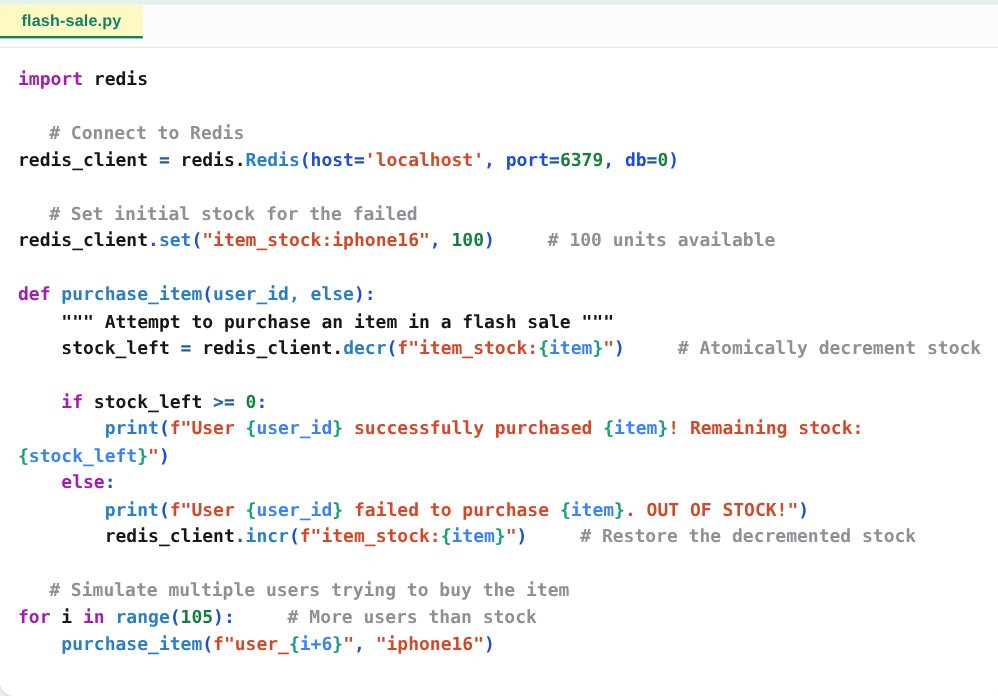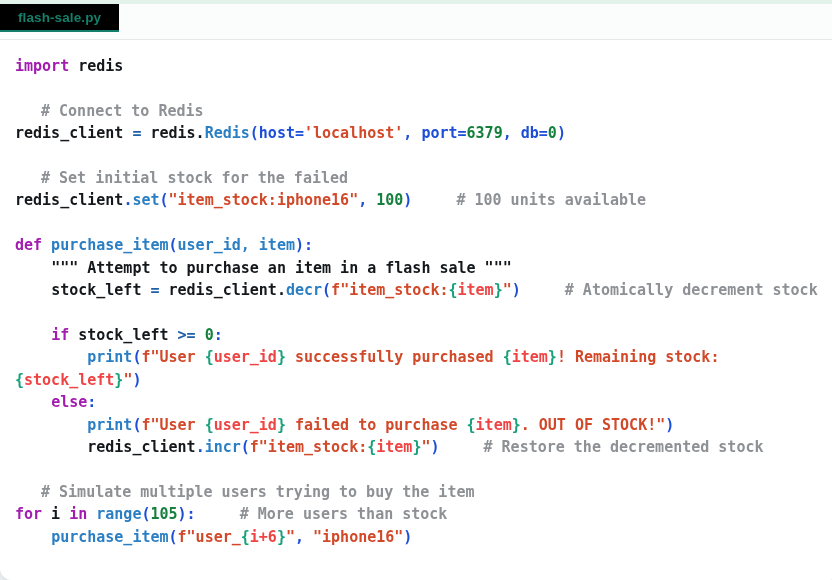--- a/index.html
+++ b/index.html
@@ -49,21 +49,21 @@
   .tab {
     position: absolute;
     left: 0;
     top: 0;
     height: 28px;
     min-width: 113px;
     box-sizing: border-box;
     padding: 0 18px 0 18px;
     display: flex;
     align-items: center;
-    background: #000000;
+    background: #fef9c3;
     border-bottom: 2.5px solid #147f68;
     cursor: pointer;
   }
   .tab-label {
     font-family: "Liberation Sans", sans-serif;
     font-size: 13.5px;
     font-weight: 600;
     letter-spacing: 0.1px;
     color: #157f69;
     white-space: nowrap;
@@ -95,21 +95,21 @@
   }
 
   
   .k   { color: #a21caf; }          
   .fn  { color: #2a7fc4; }          
   .cls { color: #2a7fc4; }          
   .s   { color: #d2492a; }          
   .n   { color: #15803d; }          
   .c   { color: #8d9094; font-weight: 700; margin-left: 26px; }  
   .p   { color: #1d4ed8; }          
-  .var { color: #ef4444; }          
+  .var { color: #3b82f6; }          
   .br  { color: #17a07a; }          
   .op  { color: #1f5fa9; }          
   .doc { color: #14181c; }          
   .pl  { color: #14181c; }          
 </style>
 </head>
 <body>
 
 <div class="window">
 
@@ -123,21 +123,21 @@
 
   <div class="code-area">
 <pre class="code"><span class="k">import</span><span class="pl"> redis</span>
 
 <span class="c"># Connect to Redis</span>
 <span class="pl">redis_client </span><span class="op">=</span><span class="pl"> redis.</span><span class="cls">Redis</span><span class="p">(host=</span><span class="s">'localhost'</span><span class="p">, port=</span><span class="n">6379</span><span class="p">, db=</span><span class="n">0</span><span class="p">)</span>
 
 <span class="c"># Set initial stock for the failed</span>
 <span class="pl">redis_client</span><span class="p">.</span><span class="fn">set</span><span class="p">(</span><span class="s">"item_stock:iphone16"</span><span class="p">, </span><span class="n">100</span><span class="p">)</span><span class="c">  # 100 units available</span>
 
-<span class="k">def</span><span class="fn"> purchase_item</span><span class="p">(</span><span class="cls">user_id, item</span><span class="p">):</span>
+<span class="k">def</span><span class="fn"> purchase_item</span><span class="p">(</span><span class="cls">user_id, else</span><span class="p">):</span>
 <span class="doc">    """ Attempt to purchase an item in a flash sale """</span>
 <span class="pl">    </span><span class="pl">stock_left </span><span class="op">=</span><span class="pl"> redis_client.</span><span class="fn">decr</span><span class="p">(</span><span class="s">f</span><span class="s">"item_stock:</span><span class="br">{</span><span class="var">item</span><span class="br">}</span><span class="s">"</span><span class="p">)</span><span class="c">  # Atomically decrement stock</span>
 
 <span class="pl">    </span><span class="k">if</span><span class="pl"> stock_left </span><span class="op">&gt;=</span><span class="n"> 0</span><span class="p">:</span>
 <span class="pl">    </span><span class="pl">    </span><span class="fn">print</span><span class="p">(</span><span class="s">f</span><span class="s">"User </span><span class="br">{</span><span class="var">user_id</span><span class="br">}</span><span class="s"> successfully purchased </span><span class="br">{</span><span class="var">item</span><span class="br">}</span><span class="s">! Remaining stock: </span><span class="br">{</span><span class="var">stock_left</span><span class="br">}</span><span class="s">"</span><span class="p">)</span>
 <span class="pl">    </span><span class="k">else</span><span class="p">:</span>
 <span class="pl">    </span><span class="pl">    </span><span class="fn">print</span><span class="p">(</span><span class="s">f</span><span class="s">"User </span><span class="br">{</span><span class="var">user_id</span><span class="br">}</span><span class="s"> failed to purchase </span><span class="br">{</span><span class="var">item</span><span class="br">}</span><span class="s">. OUT OF STOCK!"</span><span class="p">)</span>
 <span class="pl">    </span><span class="pl">    </span><span class="pl">redis_client</span><span class="p">.</span><span class="fn">incr</span><span class="p">(</span><span class="s">f</span><span class="s">"item_stock:</span><span class="br">{</span><span class="var">item</span><span class="br">}</span><span class="s">"</span><span class="p">)</span><span class="c">  # Restore the decremented stock</span>
 
 <span class="c"># Simulate multiple users trying to buy the item</span>

